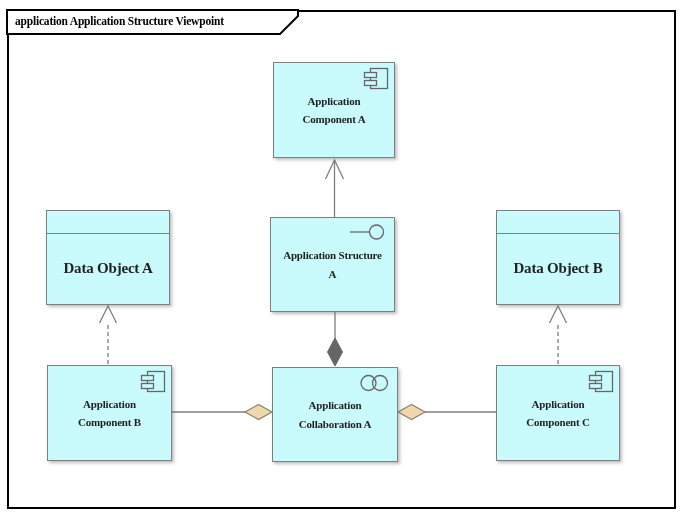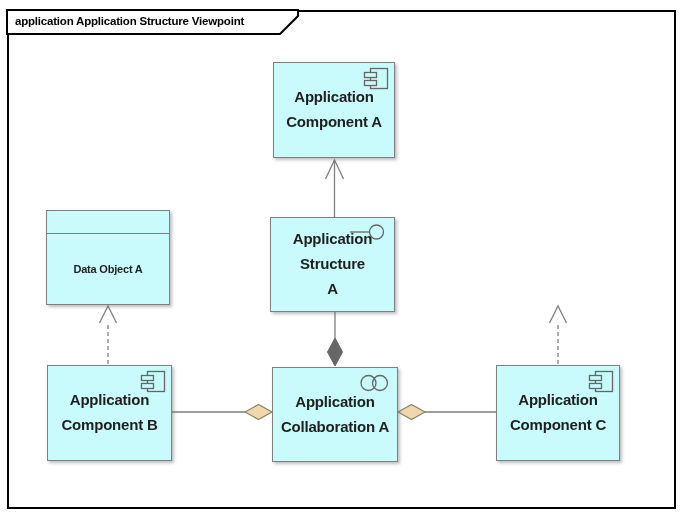--- a/index.html
+++ b/index.html
@@ -1,20 +1,20 @@
 <!DOCTYPE html>
 <html><head>
 <meta charset="utf-8">
 <style>
   html,body{margin:0;padding:0;background:#ffffff;}
   .canvas{
     position:relative;
     width:684px;height:519px;
     background:#ffffff;
-    font-family:Liberation Sans, sans-serif;
+    font-family:Liberation Serif, serif;
     overflow:hidden;
   }
   
   .frame{
     position:absolute;left:7px;top:10px;width:669px;height:499px;
     border:2px solid #000000;box-sizing:border-box;background:#ffffff;
   }
   
   .tab{position:absolute;left:6px;top:9px;width:300px;height:27px;z-index:5;}
   .tab-shape{position:absolute;left:0;top:0;}
@@ -31,36 +31,36 @@
   .wires .agg-diamond{fill:#F0D7AC;stroke:#85856D;stroke-width:1.2;}
   
   .node{
     position:absolute;z-index:2;box-sizing:border-box;
     background:#C9FBFD;border:1px solid #7F7F7F;
     box-shadow:2px 2px 3px rgba(110,110,110,0.45);
   }
   .node .label{
     position:absolute;left:0;right:0;top:0;bottom:0;
     display:flex;align-items:center;justify-content:center;text-align:center;
-    font-size:15px;font-weight:bold;color:#1F1F1F;line-height:1.65;
+    font-size:11px;font-weight:bold;color:#1F1F1F;line-height:1.65;
     white-space:pre-line;letter-spacing:-0.2px;
   }
   .node .icon{position:absolute;top:4px;right:5px;}
   .node .icon.iface{top:6px;right:9px;}
   .node .icon.collab{top:6px;right:7px;}
   .ic{fill:none;stroke:#666666;stroke-width:1.3;}
   .icf{fill:#C9FBFD;}
   .do-header{
     position:absolute;left:0;right:0;top:0;height:22px;
     border-bottom:1px solid #7F7F7F;
   }
   .do-body{
     position:absolute;left:0;right:0;top:22px;bottom:0;
     display:flex;align-items:center;justify-content:center;text-align:left;
-    font-size:11px;font-weight:bold;color:#1F1F1F;letter-spacing:-0.2px;
+    font-size:15px;font-weight:bold;color:#1F1F1F;letter-spacing:-0.2px;
   }
 </style>
 </head>
 <body>
 
 <div class="canvas">
 
   <div class="frame"></div>
 
   <div class="tab">
@@ -120,20 +120,24 @@
     </svg>
     <div class="label">Application Structure
 A</div>
   </div>
 
   <div class="node" style="left:46px;top:210px;width:124px;height:95px">
     <div class="do-header"></div>
     <div class="do-body">Data Object A</div>
   </div>
 
+  <div class="node" style="left:496px;top:210px;width:124px;height:95px">
+    <div class="do-header"></div>
+    <div class="do-body">Data Object B</div>
+  </div>
 
   <div class="node" style="left:47px;top:365px;width:125px;height:96px">
     <svg class="icon" width="26" height="23" viewBox="0 0 26 23">
       <rect class="ic" x="7.5" y="1.5" width="17" height="20"></rect>
       <rect class="ic icf" x="1.5" y="5.5" width="12" height="5"></rect>
       <rect class="ic icf" x="1.5" y="13.5" width="12" height="5"></rect>
     </svg>
     <div class="label">Application
 Component B</div>
   </div>

